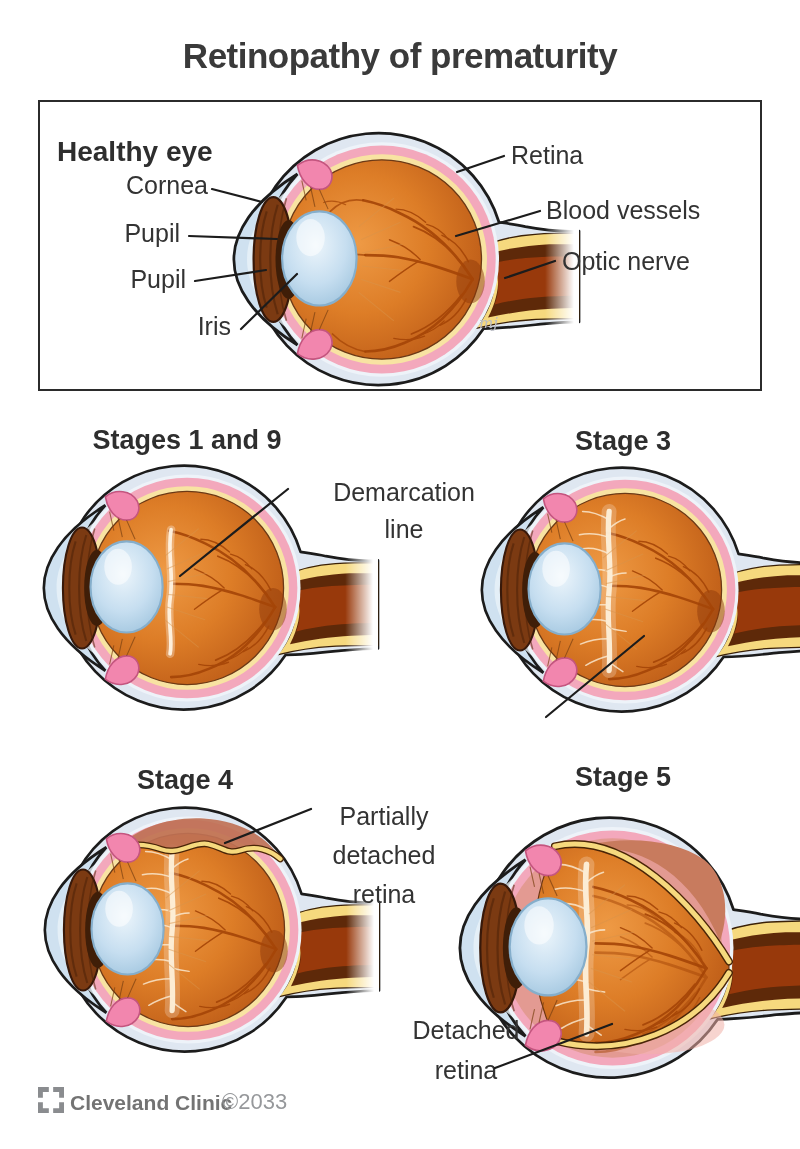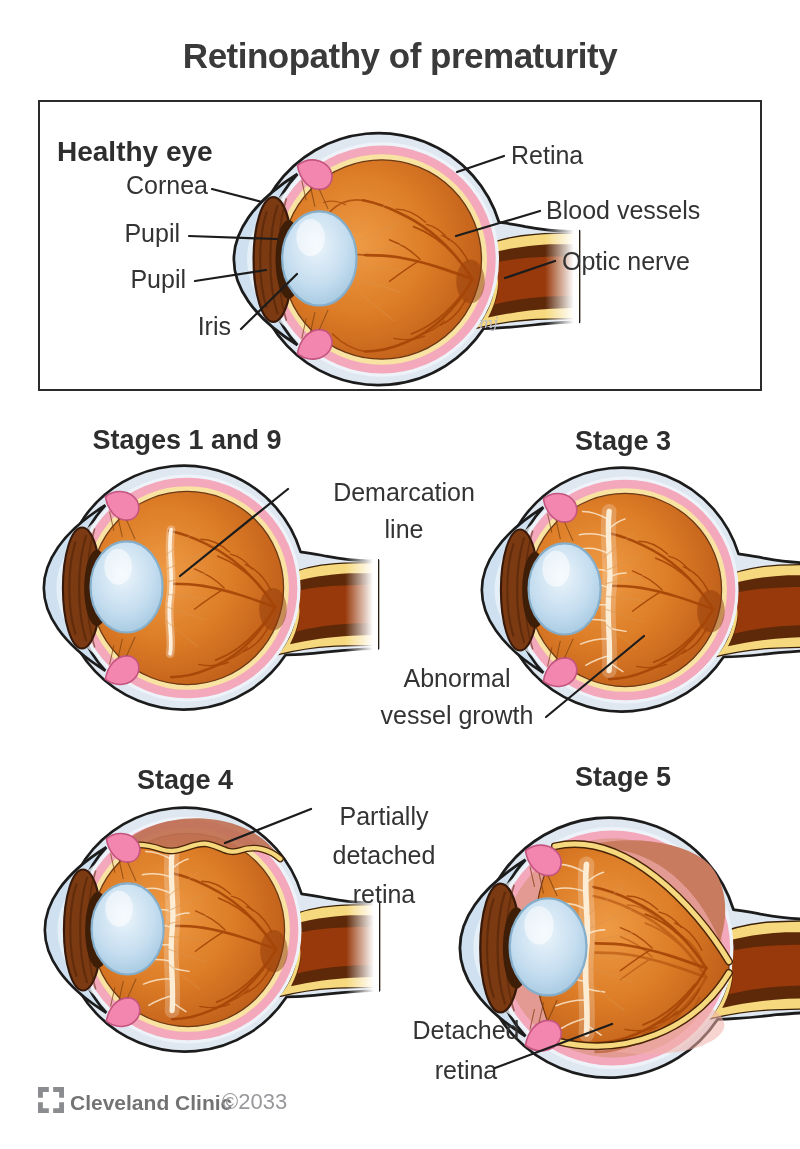--- a/index.html
+++ b/index.html
@@ -178,24 +178,20 @@
   </div>
 
   <div class="abs stage-heading" style="left:623px;top:426px">Stage 3</div>
   <svg class="eye" style="left:450px;top:452px;width:366px;height:276px" viewBox="0 0 345 260">
     <use href="#eye-shell"></use>
       <use href="#eye-rings"></use>
     <use href="#vessels"></use>
       <use href="#ridge"></use>
     <use href="#eye-front"></use>
   </svg>
-  <div class="abs anno" style="left:437px;top:660px">
-    <div>Abnormal</div>
-    <div>vessel growth</div>
-  </div>
 
   <div class="abs stage-heading" style="left:185px;top:765px">Stage 4</div>
   <svg class="eye" style="left:13px;top:792px;width:366px;height:276px" viewBox="0 0 345 260">
     <use href="#eye-shell"></use>
       <use href="#eye-rings"></use>
     <use href="#vessels"></use>
       <use href="#ridge"></use>
     <path d="M96,56 C110,47 126,49 140,54 C156,60 170,46 184,49 C198,52 202,59 214,55 C228,50 242,54 252,63 C240,42 214,27 180,25 C148,23 114,34 96,56 Z" fill="#bf7155" opacity="0.92"></path>
     <path d="M96,56 C110,47 126,49 140,54 C156,60 170,46 184,49 C198,52 202,59 214,55 C228,50 242,54 252,63" fill="none" stroke="#4a2507" stroke-width="6.5" stroke-linecap="round"></path>
     <path d="M96,56 C110,47 126,49 140,54 C156,60 170,46 184,49 C198,52 202,59 214,55 C228,50 242,54 252,63" fill="none" stroke="#f6d97e" stroke-width="4" stroke-linecap="round"></path>

